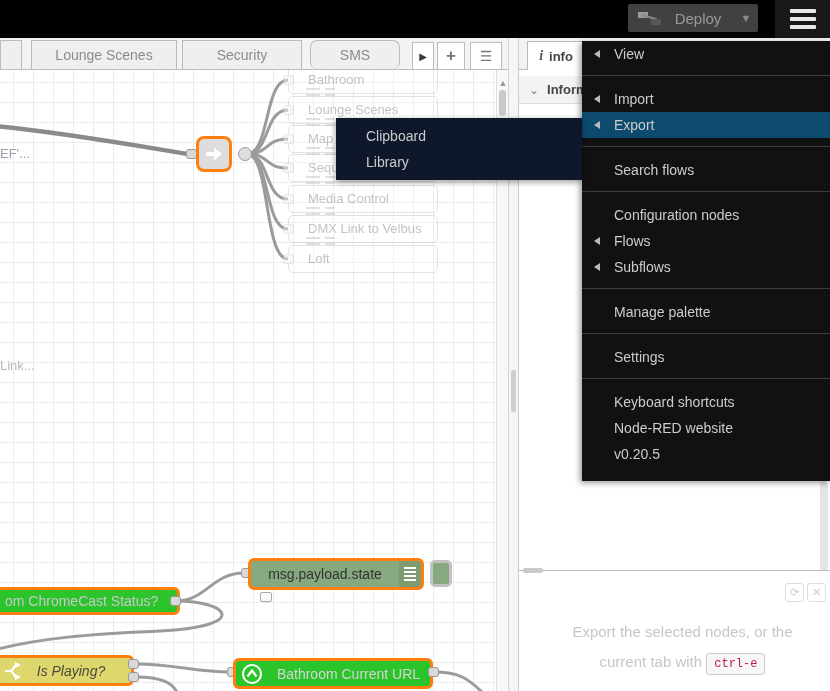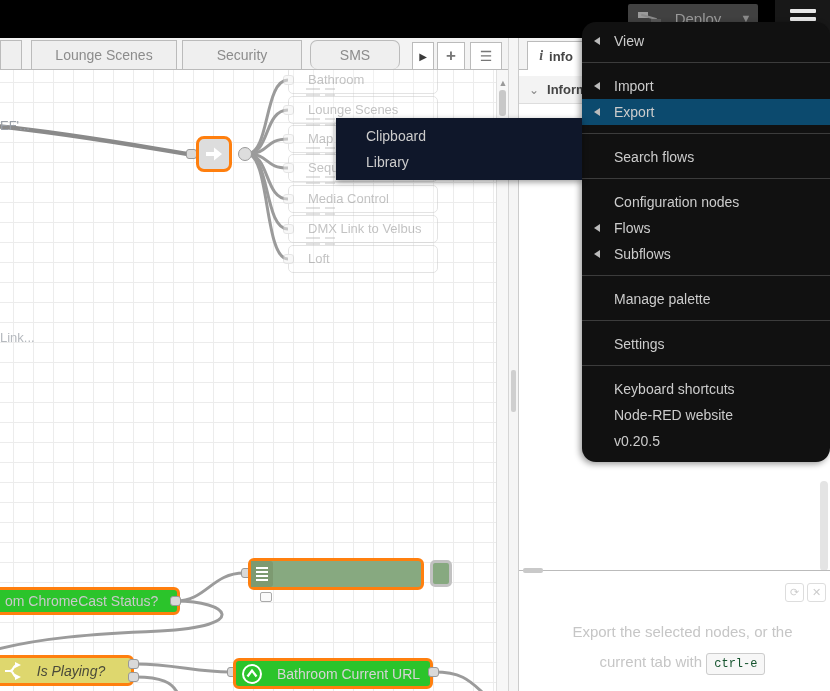--- a/index.html
+++ b/index.html
@@ -67,26 +67,26 @@
   
   #tips{position:absolute;left:0;top:532px;width:311px;height:121px;background:#fff;border-top:1px solid #bbb;box-sizing:border-box;}
   #tips .handle{position:absolute;left:4px;top:-3px;width:20px;height:5px;background:#c9c9c9;border-radius:2px;}
   .tipbtn{position:absolute;top:12px;width:19px;height:19px;border:1px solid #ddd;border-radius:3px;box-sizing:border-box;
     color:#ccc;font-size:11px;display:flex;align-items:center;justify-content:center;background:#fff;}
   #tip-refresh{left:266px;}
   #tip-close{left:288px;}
   #tips .txt{position:absolute;left:8px;width:311px;text-align:center;color:#c6c6c6;font-size:15px;}
   #tip-line1{top:52px;}
   #tip-line2{top:82px;}
-  kbd{font-family:"Liberation Mono",monospace;font-size:12px;color:#14532d;background:#f7f7f7;
+  kbd{font-family:"Liberation Mono",monospace;font-size:12px;color:#be185d;background:#f7f7f7;
     border:1px solid #ccc;border-radius:3px;padding:3px 7px;}
 
   
-  #main-menu{left:582px;top:22px;width:248px;height:440px;background:#111;box-shadow:-2px 2px 6px rgba(0,0,0,.4);
-    padding-top:6px;box-sizing:border-box;z-index:50;border-radius:14px;}
+  #main-menu{left:582px;top:41px;width:248px;height:440px;background:#111;box-shadow:-2px 2px 6px rgba(0,0,0,.4);
+    box-sizing:border-box;z-index:50;}
   .mitem{position:relative;height:26px;display:flex;align-items:center;color:#ccc;font-size:14px;padding-left:32px;}
   .mitem.hl{background:#0c4a6e;}
   .mitem .larr{position:absolute;left:12px;top:9px;width:0;height:0;border-top:4px solid transparent;
     border-bottom:4px solid transparent;border-right:6px solid #bbb;}
   .msep{height:1px;background:#3c3c3c;margin:8px 0 10px 0;}
   #submenu{left:336px;top:118px;width:246px;height:62px;background:#0f172a;box-shadow:0 2px 6px rgba(0,0,0,.4);
     padding-top:5px;box-sizing:border-box;z-index:60;}
   #submenu .mitem{padding-left:30px;}
 
   
@@ -103,21 +103,21 @@
   #node-chromecast{left:-12px;top:517px;width:192px;height:28px;background:#2bc42b;color:#c9c9c9;}
   #node-chromecast .lbl{padding-left:14px;white-space:nowrap;}
   #node-isplaying{left:-22px;top:585px;width:156px;height:31px;background:#ded76e;color:#4a4a3a;font-style:italic;}
   #node-isplaying .sicon{margin-left:24px;}
   #node-isplaying .lbl{flex:1;text-align:center;padding-right:10px;}
   #node-bathurl{left:233px;top:588px;width:200px;height:31px;background:#2bc42b;color:#d4d4d4;}
   #node-bathurl .cicon{margin-left:5px;}
   #node-bathurl .lbl{flex:1;text-align:center;padding-right:4px;margin-left:8px;}
   .stub{position:absolute;left:260px;top:522px;width:12px;height:10px;border:1.5px solid #aaa;
     border-radius:2px;background:#fafafa;box-sizing:border-box;}
-  .cvtext{position:absolute;font-size:13px;color:#9aa0a8;}
+  .cvtext{position:absolute;font-size:13px;color:#9aa0a8;margin-top:28px;}
 </style>
 </head>
 <body>
 
 <div id="app">
 
   <div id="header" class="abs">
     <div id="deploy-btn" class="abs">
       <span class="dep-icon">
           <i class="dep-r1"></i>
@@ -246,20 +246,21 @@
     <div class="port" style="left:186px;top:79px;"></div>
     <div class="node" id="node-linkout">
       <svg width="18" height="16" viewBox="0 0 18 16">
         <path d="M1 6 h8 V1.5 L17 8 L9 14.5 V10 H1 z" fill="#fff"></path>
         </svg>
     </div>
     <div id="linkout-outport"></div>
 
     <div class="port" style="left:241px;top:498px;"></div>
     <div class="node" id="node-debug">
+      <span class="lbl">msg.payload.state</span>
       <span class="dicon">
           <b></b>
           <b></b>
           <b></b>
           <b></b>
         </span>
     </div>
     <div id="debug-toggle" class="abs"></div>
     <div class="stub"></div>
 

